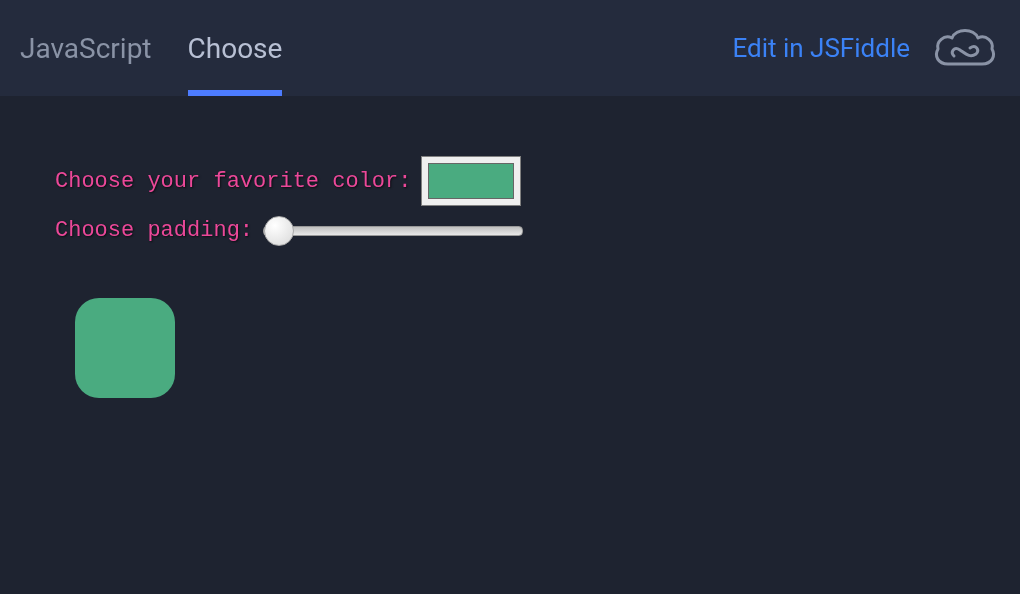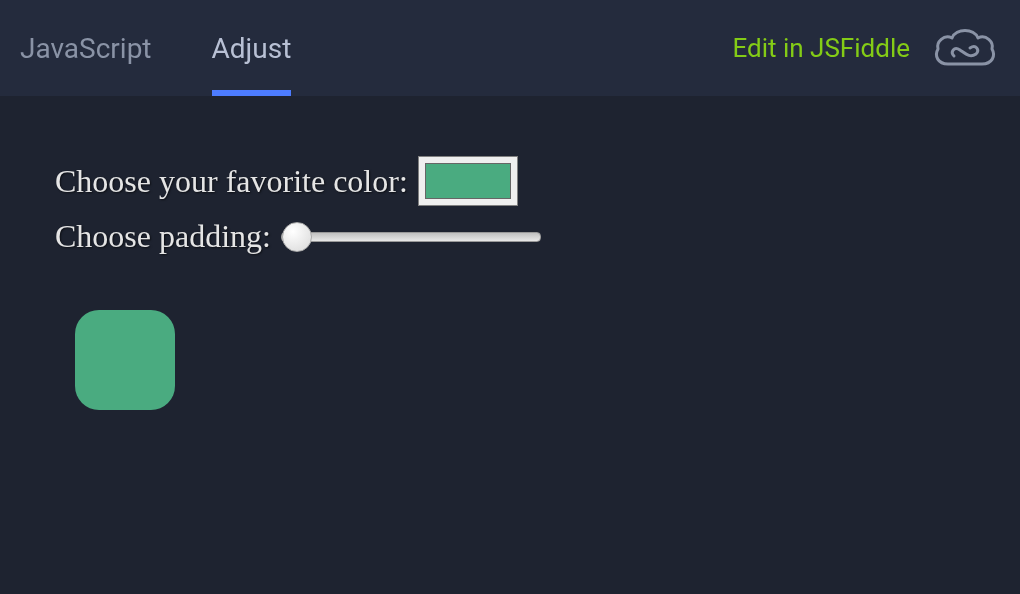--- a/index.html
+++ b/index.html
@@ -21,21 +21,21 @@
       height: 96px;
       display: flex;
       align-items: center;
       justify-content: space-between;
       padding: 0 20px;
       position: relative;
     }
 
     .tabs {
       display: flex;
-      gap: 60px;
+      gap: 36px;
       height: 100%;
       align-items: flex-start;
     }
 
     .tab {
       color: #8a93a6;
       font-size: 28px;
       cursor: pointer;
       height: 100%;
       display: flex;
@@ -57,21 +57,21 @@
       background: #4d7cff;
     }
 
     .header-right {
       display: flex;
       align-items: center;
       gap: 20px;
     }
 
     .edit-link {
-      color: #84cc16;
+      color: #3b82f6;
       font-size: 26px;
       cursor: pointer;
     }
 
     .logo {
       width: 70px;
       height: 48px;
     }
 
     .result-area {
@@ -80,23 +80,24 @@
     }
 
     .control-row {
       display: flex;
       align-items: center;
       gap: 10px;
       margin-bottom: 12px;
     }
 
     .control-label {
-      color: #e5e5e5;
-      font-size: 32px;
+      color: #ec4899;
+      font-size: 22px;
       text-shadow: 1px 1px 2px rgba(0,0,0,0.6);
+      font-family: Liberation Mono, monospace;
     }
 
     .color-input-wrapper {
       width: 100px;
       height: 50px;
       background: #efefef;
       border: 1px solid #808080;
       display: flex;
       align-items: center;
       justify-content: center;
@@ -150,21 +151,21 @@
   </style>
 </head>
 <body>
 
 <div class="header">
   <div class="tabs">
     <div class="tab">
       <span>JavaScript</span>
     </div>
     <div class="tab active">
-      <span>Adjust</span>
+      <span>Choose</span>
     </div>
   </div>
   <div class="header-right">
     <div class="edit-link">
       <span>Edit in JSFiddle</span>
     </div>
     <svg class="logo" viewBox="0 0 70 48" fill="none" stroke="#8a93a6" stroke-width="3">
       <path d="M 18 40 C 8 40, 4 32, 8 25 C 6 18, 14 10, 22 14 C 26 4, 44 4, 48 14 C 56 10, 64 18, 62 25 C 66 32, 62 40, 52 40 Z" stroke-linejoin="round"></path>
       <path d="M 24 32 C 20 28, 24 22, 30 26 C 36 30, 40 34, 46 30 C 50 26, 46 20, 40 24" stroke-linecap="round"></path>
     </svg>

